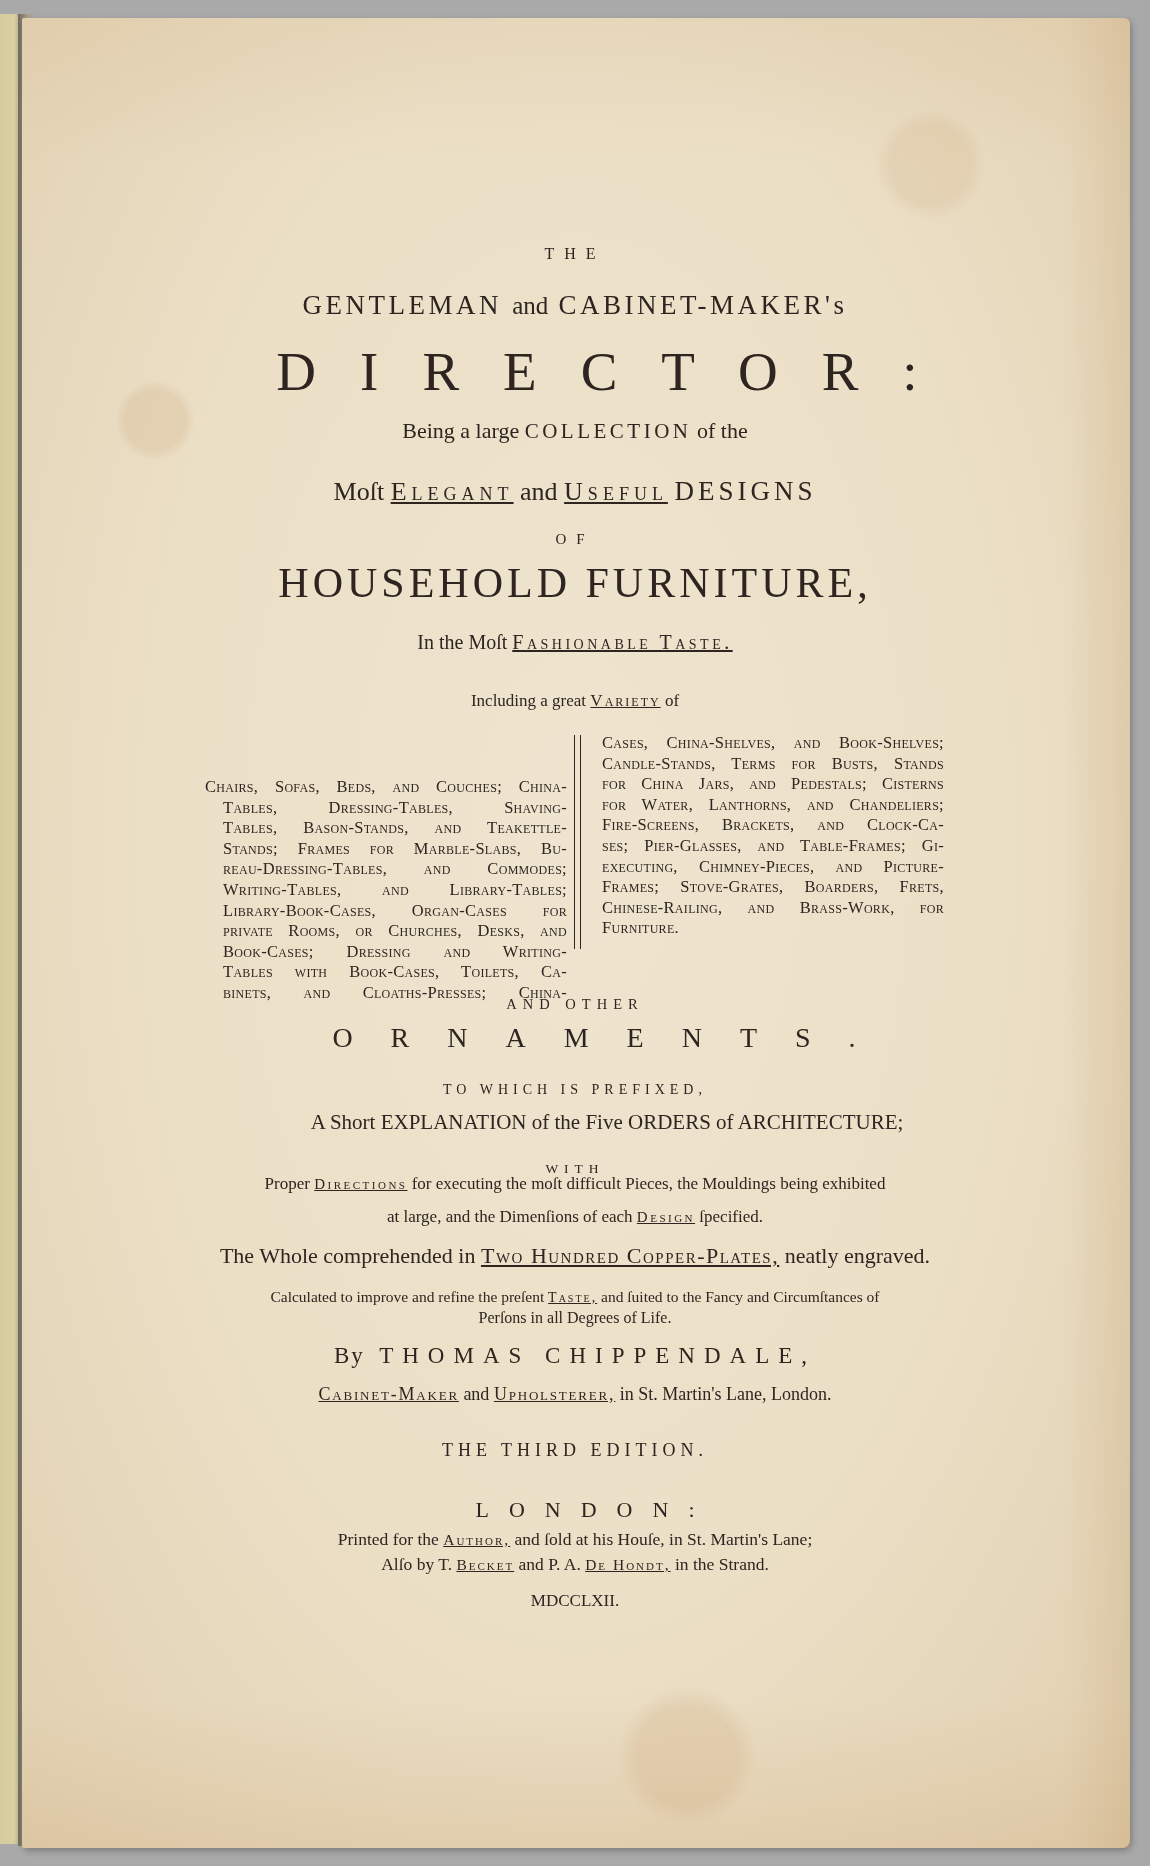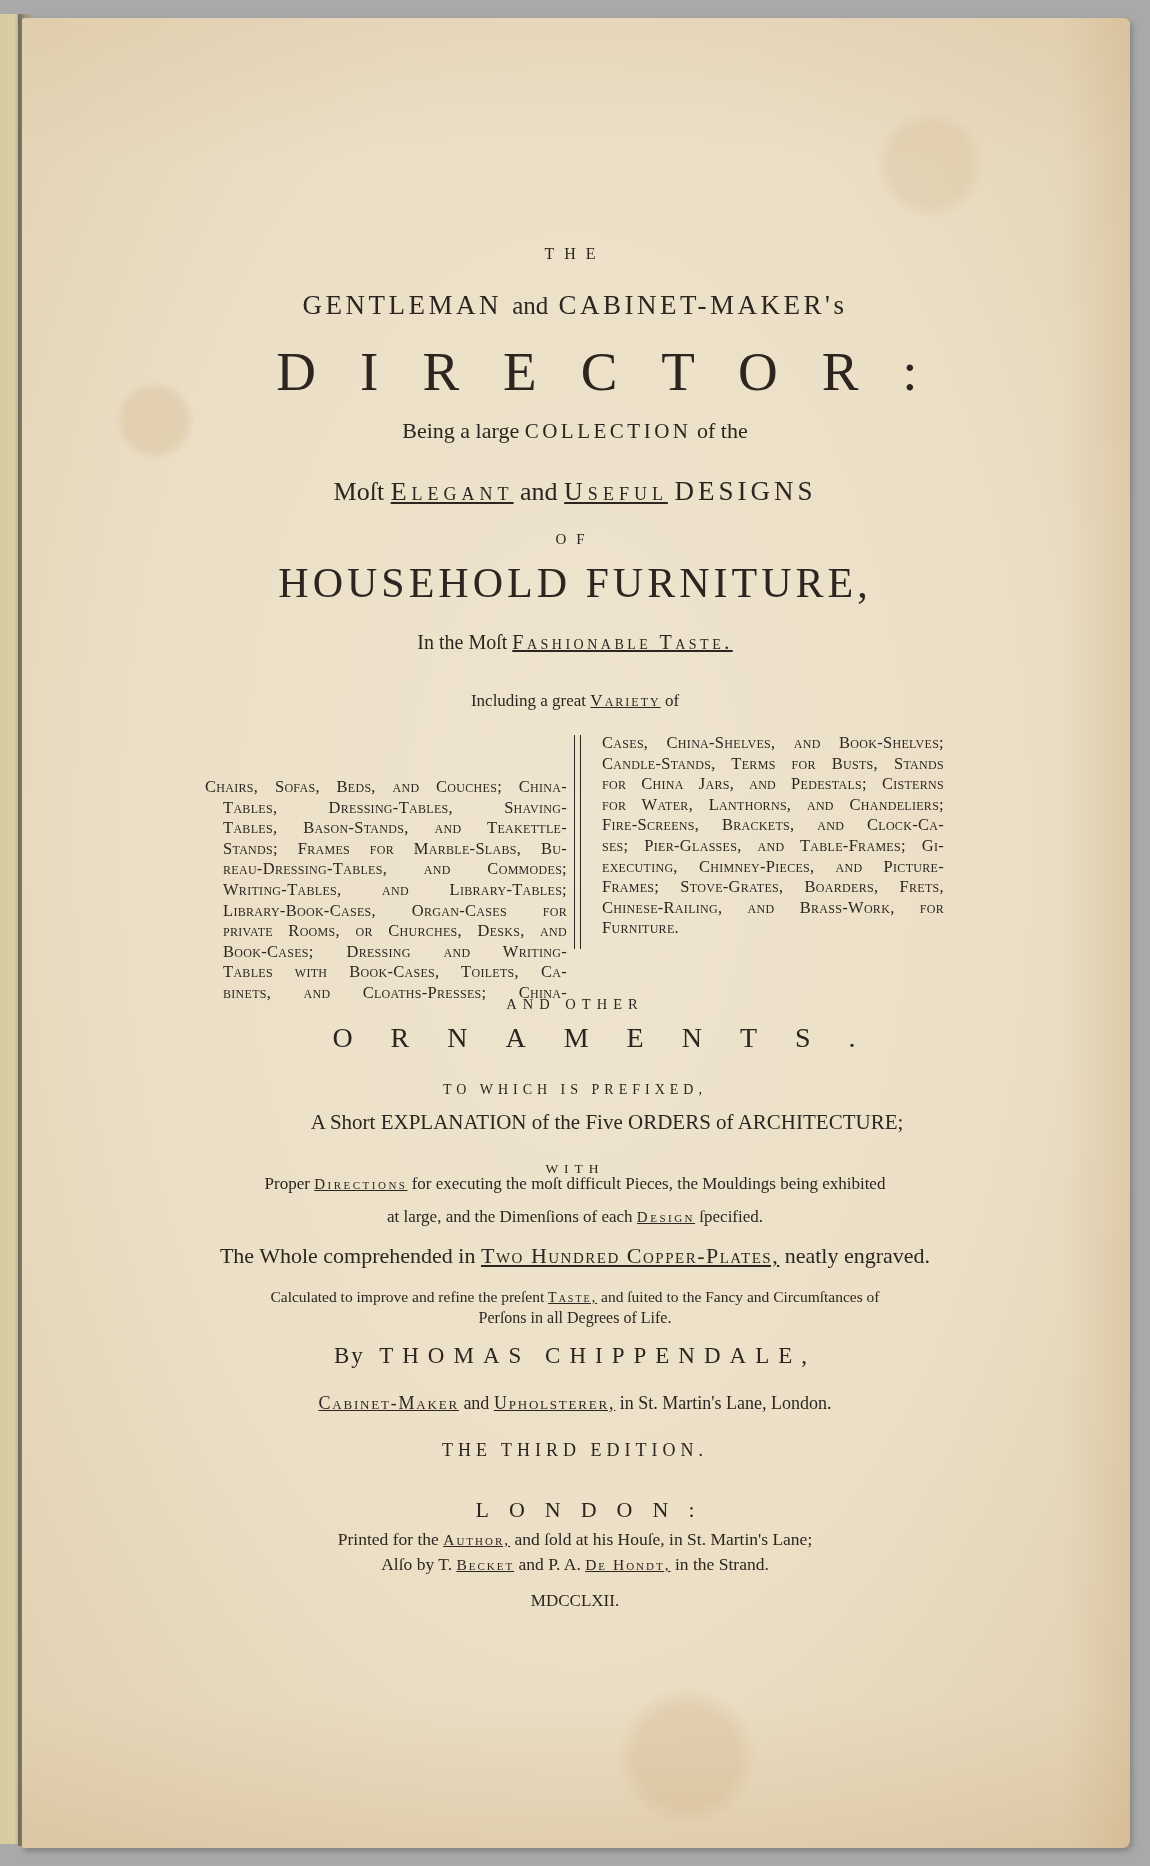--- a/index.html
+++ b/index.html
@@ -79,21 +79,21 @@
   .proper1 { top:1175px; font-size:17px;text-align:center; }
   .proper2 { top:1208px; font-size:17px; }
   .proper1 .sp, .proper2 .sp { letter-spacing:2.5px; font-size:15px; }
   .whole { top:1245px; font-size:22px; }
   .whole .sp { letter-spacing:1.5px; }
   .calc1 { top:1289px; font-size:15.5px; }
   .calc2 { top:1310px; font-size:16px; }
   .calc1 .sp { letter-spacing:2px; font-size:14px; }
   .byline { top:1344px; font-size:23px; letter-spacing:9px; }
   .byline .by { letter-spacing:2px; }
-  .cabinet { top:1385px; font-size:18px;margin-top:9px; }
+  .cabinet { top:1385px; font-size:18px; }
   .cabinet .sp { letter-spacing:1.8px; }
   .edition { top:1441px; font-size:18px; letter-spacing:5px; }
   .london { top:1499px; font-size:22px; letter-spacing:20px; padding-left:20px; }
   .printed { top:1531px; font-size:17.5px; }
   .printed .sp, .also .sp { letter-spacing:2px; font-size:15.5px; }
   .also { top:1556px; font-size:17.5px; }
   .date { top:1592px; font-size:17px; }
 </style>
 </head>
 <body>

